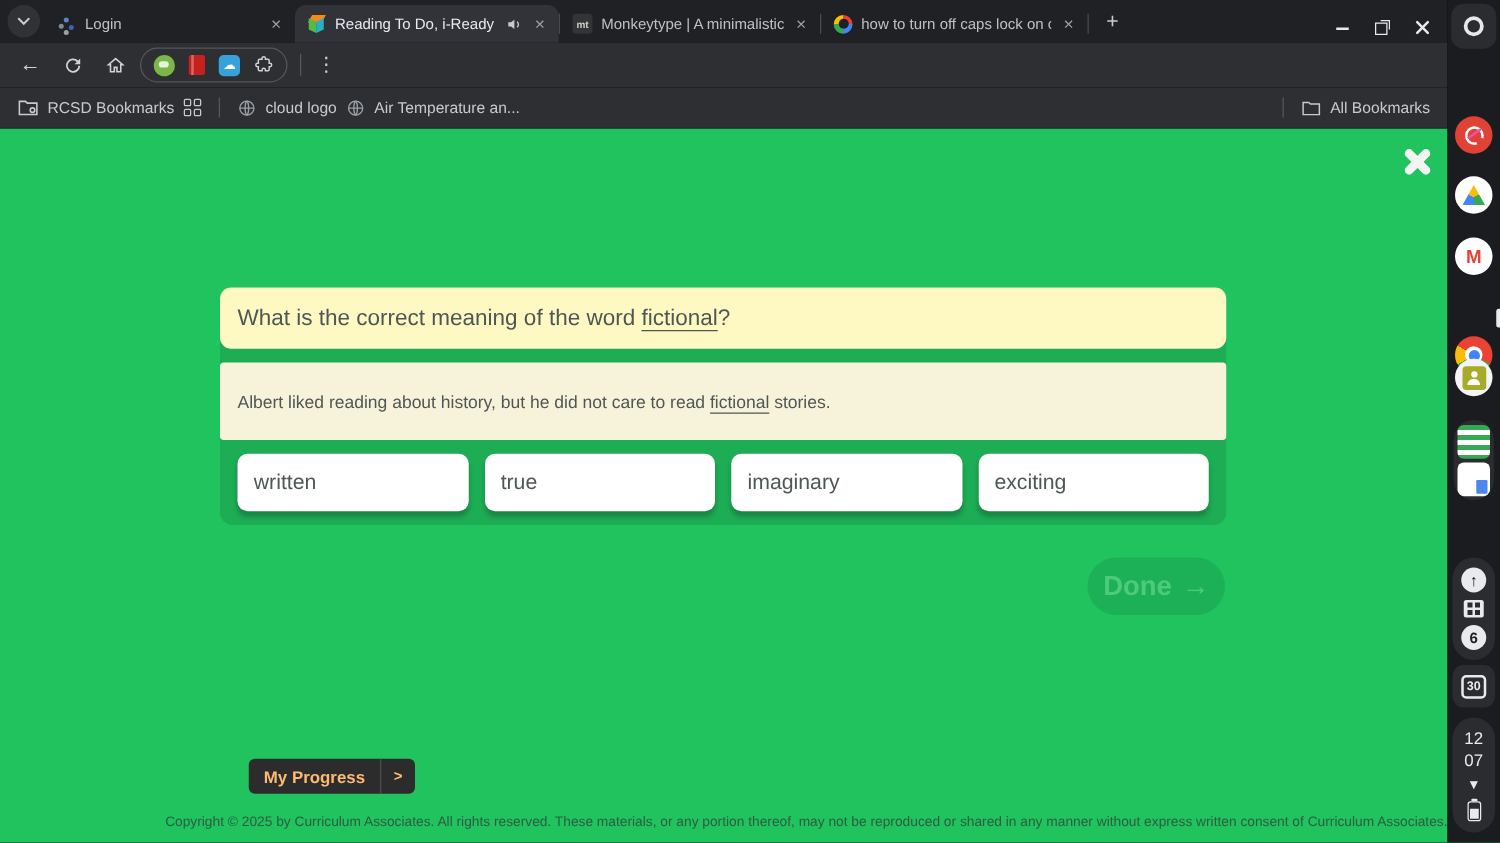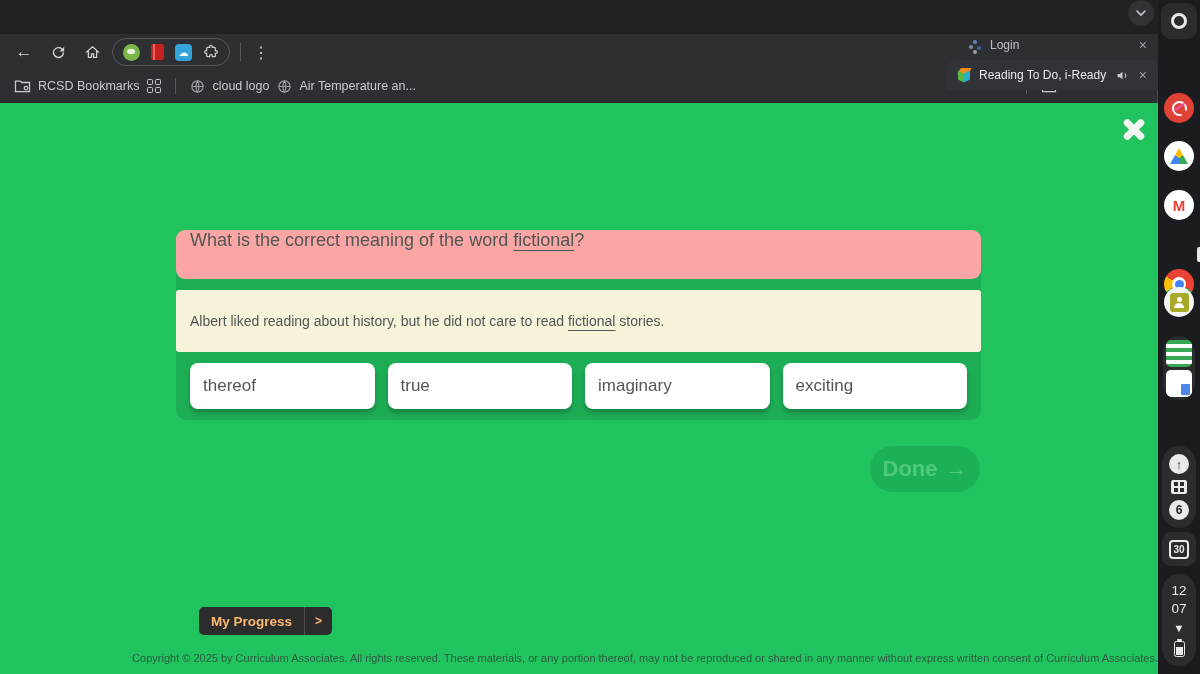--- a/index.html
+++ b/index.html
@@ -4,21 +4,21 @@
 <style>
   * { margin:0; padding:0; box-sizing:border-box; }
   html,body { width:1200px; height:674px; overflow:hidden; }
   body { font-family:"Liberation Sans", sans-serif; background:#000; }
   .screen { position:relative; width:1200px; height:674px; overflow:hidden; }
 
   
   .browser { position:absolute; left:0; top:0; width:1158px; height:674px; }
 
   
-  .tabstrip { height:34px; background:#202124; display:flex; align-items:flex-end; padding:0 0 0 6px;flex-direction:column; }
+  .tabstrip { height:34px; background:#202124; display:flex; align-items:flex-end; padding:0 0 0 6px; }
   .tab-search { width:26px; height:26px; margin:0 4px 4px 0; border-radius:50%; background:#313236;
       display:flex; align-items:center; justify-content:center; flex:none; }
   .tab { height:30px; display:flex; align-items:center; padding:0 8px 0 10px; gap:7px;
       color:#bdc1c6; font-size:12px; white-space:nowrap; overflow:hidden; position:relative; flex:none; }
   .tab .title { overflow:hidden; text-overflow:clip; flex:1; min-width:0; }
   .tab.active { background:#323338; border-radius:9px 9px 0 0; color:#e8eaed; }
   .tab-sep { width:1px; height:16px; background:#4a4b4f; margin-bottom:7px; flex:none; }
   .tab-close { font-size:14px; line-height:1; color:#9aa0a6; padding:1px 3px; border-radius:50%; flex:none; }
   .favicon { width:15px; height:15px; flex:none; position:relative; }
   
@@ -77,21 +77,21 @@
   
   .content { position:absolute; left:0; top:103px; width:1158px; height:571px; background:#21c35f; }
 
   .close-x { position:absolute; left:1120px; top:12px; width:28px; height:28px; }
   .close-x::before,.close-x::after { content:""; position:absolute; left:1px; top:11px; width:26px; height:7px;
       border-radius:3.5px; background:#f2f5f2; }
   .close-x::before { transform:rotate(45deg); } .close-x::after { transform:rotate(-45deg); }
 
   .quiz-card { position:absolute; left:176px; top:127px; width:805px; background:#1dad55; border-radius:10px;
       padding-bottom:11px; }
-  .q-box { height:49px; background:#fca5a5; border-radius:9px; display:flex; align-items:flex-start;
+  .q-box { height:49px; background:#fef9c3; border-radius:9px; display:flex; align-items:center;
       padding:0 14px; font-size:18px; color:#4f5754; margin-bottom:11px; }
   .s-box { height:62px; background:#f7f3da; border-radius:3px; display:flex; align-items:center;
       padding:0 14px; font-size:14px; color:#4f5754; margin-bottom:11px; }
   .u { text-decoration:underline; text-underline-offset:4px; }
   .answers { display:flex; gap:13px; padding:0 14px; }
   .answer { flex:1; height:46px; background:#ffffff; border:none; border-radius:8px; text-align:left;
       padding:0 13px; font-size:17px; color:#4f5754; font-family:"Liberation Sans", sans-serif;
       box-shadow:0 4px 4px rgba(0,0,0,0.22); }
 
   .done-btn { position:absolute; left:870px; top:343px; width:110px; height:46px; border:none; border-radius:23px;
@@ -301,21 +301,21 @@
           <span>
             <span>What is the correct meaning of the word </span><span class="u">fictional</span><span>?</span>
           </span>
         </div>
         <div class="s-box">
           <span>
             <span>Albert liked reading about history, but he did not care to read </span><span class="u">fictional</span><span> stories.</span>
           </span>
         </div>
         <div class="answers">
-          <button class="answer">thereof</button>
+          <button class="answer">written</button>
           <button class="answer">true</button>
           <button class="answer">imaginary</button>
           <button class="answer">exciting</button>
         </div>
       </div>
 
       <button class="done-btn">
         <span>Done</span>
         <span>→</span>
       </button>

